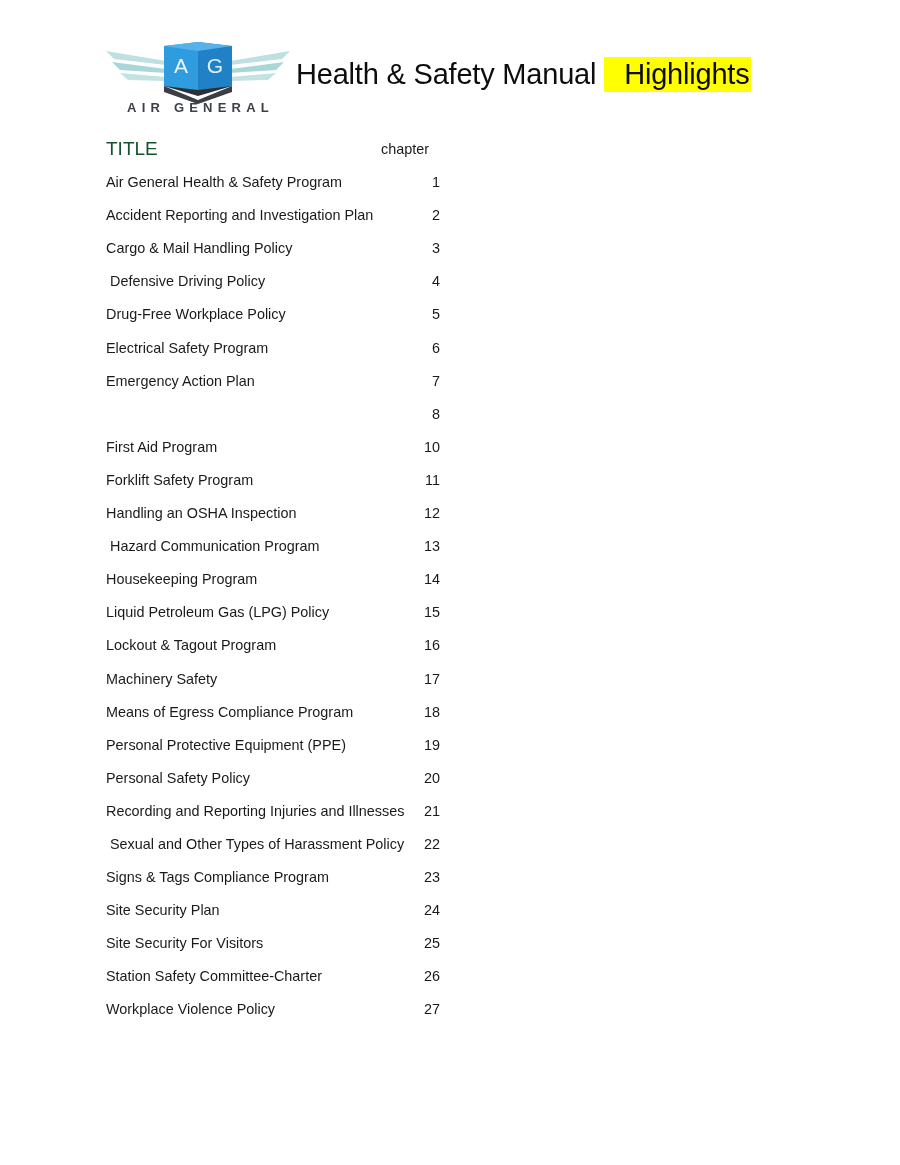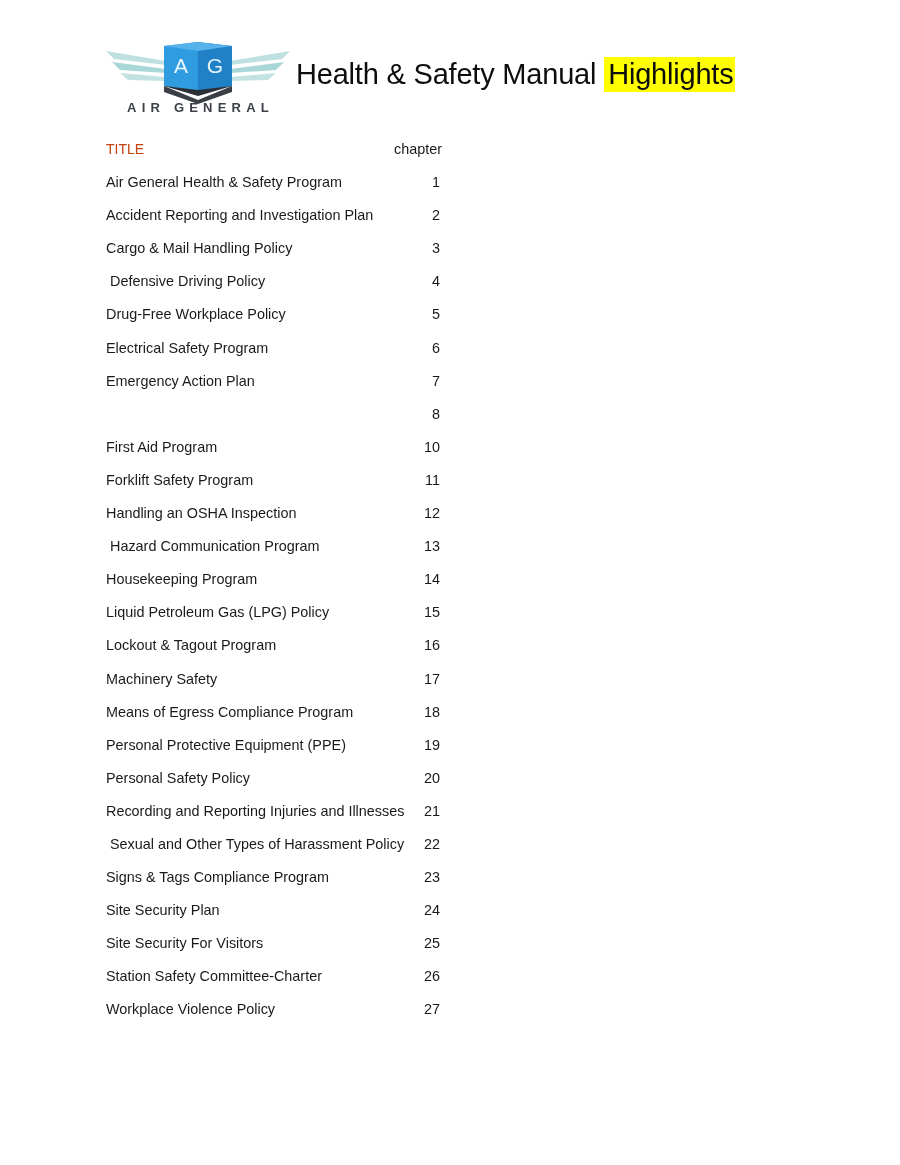--- a/index.html
+++ b/index.html
@@ -62,21 +62,21 @@
     top: 55px;
     font-size: 29px;
     font-weight: 400;
     letter-spacing: -0.2px;
     color: #0d0d0d;
     white-space: nowrap;
     line-height: 38px;
   }
   .doc-title .hl {
     background: #ffff00;
-    padding: 1px 2px 2px 4px;
+    padding: 1px 2px 2px 20px;
   }
 
   
   .toc {
     position: absolute;
     left: 106px;
     top: 139px;
     width: 336px;
   }
 
@@ -86,29 +86,29 @@
     height: 33.1px;
     font-size: 14.4px;
     line-height: 20px;
     white-space: nowrap;
   }
 
   .toc-head .col-title {
     position: absolute;
     left: 0;
     top: 0;
-    font-size: 14px;
-    color: #c2410c;
+    font-size: 19px;
+    color: #14532d;
   }
   .toc-head .col-chapter {
     position: absolute;
     left: 262px;
     top: 0;
     width: 74px;
-    text-align: right;
+    text-align: center;
     font-size: 14.4px;
     color: #1a1a1a;
   }
 
   .toc-row .r-title {
     position: absolute;
     left: 0;
     top: 0;
     color: #1a1a1a;
   }

